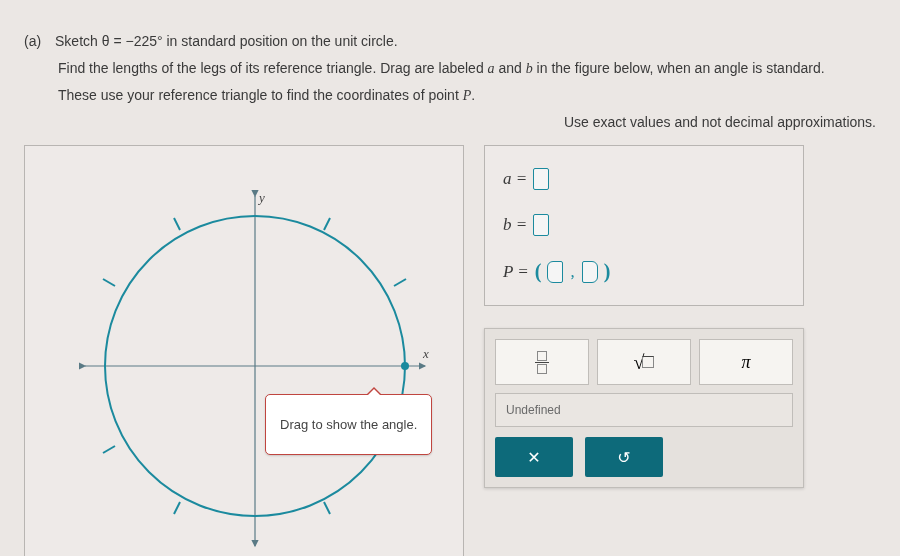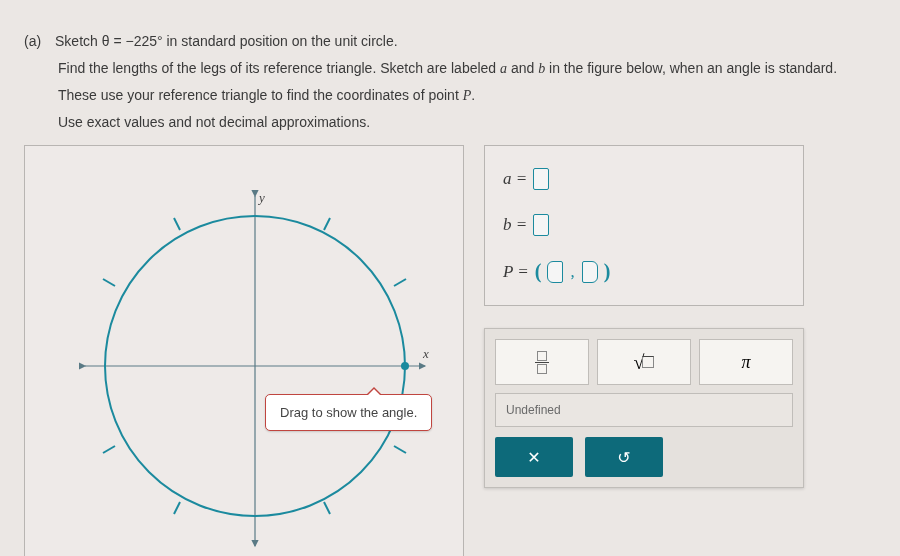--- a/index.html
+++ b/index.html
@@ -80,21 +80,21 @@
       font-size: 16px;
       cursor: pointer;
       border-radius: 2px;
     }
     .tooltip {
       position: absolute;
       left: 240px; top: 248px;
       background: #fff;
       border: 1.5px solid #c0453f;
       border-radius: 5px;
-      padding: 10px 14px;
+      padding: 22px 14px;
       font-size: 13px;
       color: #444;
       box-shadow: 0 1px 2px rgba(0,0,0,0.15);
     }
     .tooltip::before {
       content: '';
       position: absolute;
       top: -8px; left: 100px;
       border: 8px solid transparent;
       border-bottom-color: #c0453f;
@@ -120,26 +120,26 @@
   </style>
 </head>
 <body>
 
 <div class="container">
   <div class="heading-line">
     <span class="part-label">(a)</span>
     <span>Sketch </span><span>θ = −225°</span><span> in standard position on the unit circle.</span>
   </div>
   <div class="heading-line" style="padding-left: 34px;">
-    <span>Find the lengths of the legs of its reference triangle. Sketch are labeled </span><span class="italic">a</span><span> and </span><span class="italic">b</span><span> in the figure below, when an angle is standard.</span>
+    <span>Find the lengths of the legs of its reference triangle. Drag are labeled </span><span class="italic">a</span><span> and </span><span class="italic">b</span><span> in the figure below, when an angle is standard.</span>
   </div>
   <div class="heading-line" style="padding-left: 34px;">
     <span>These use your reference triangle to find the coordinates of point </span><span class="italic">P</span><span>.</span>
   </div>
-  <div class="heading-line" style="padding-left: 34px;">Use exact values and not decimal approximations.</div>
+  <div class="heading-line" style="padding-left: 34px; text-align: right;">Use exact values and not decimal approximations.</div>
 
   <div class="content-row">
     <div class="graph-box">
       <svg width="440" height="420" viewBox="0 0 440 420">
         <defs>
           <marker id="ah" markerWidth="8" markerHeight="8" refX="5" refY="4" orient="auto">
             <path d="M0,1 L6,4 L0,7 Z" fill="#5a7a85"></path>
           </marker>
         </defs>
 

